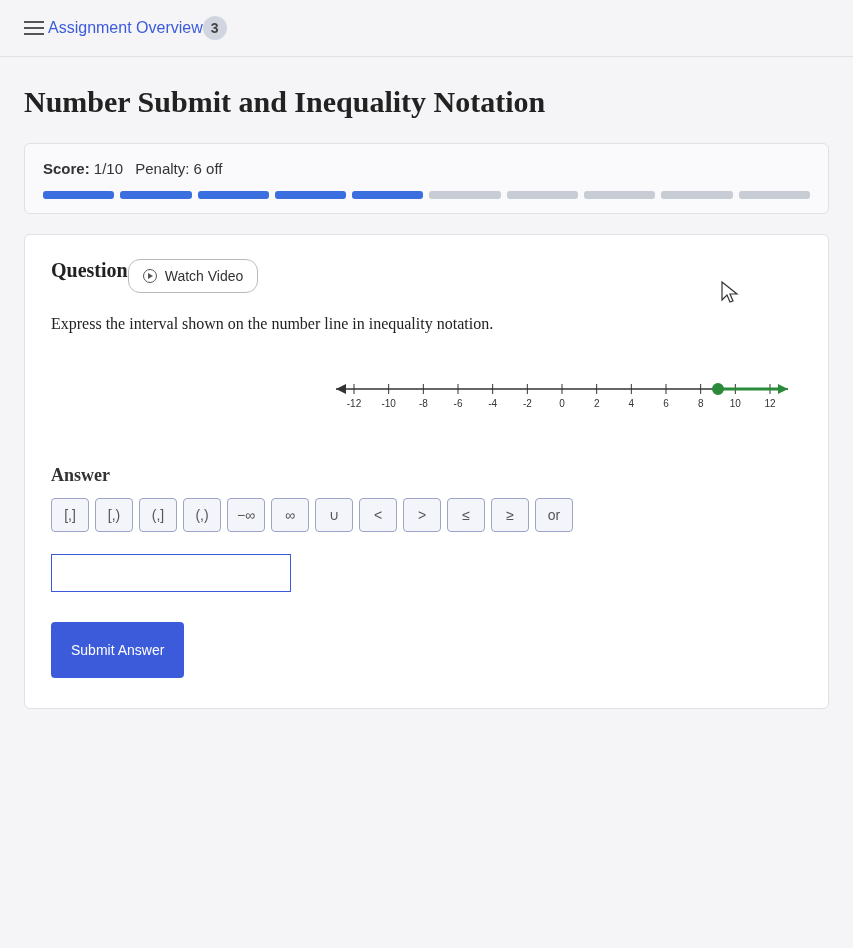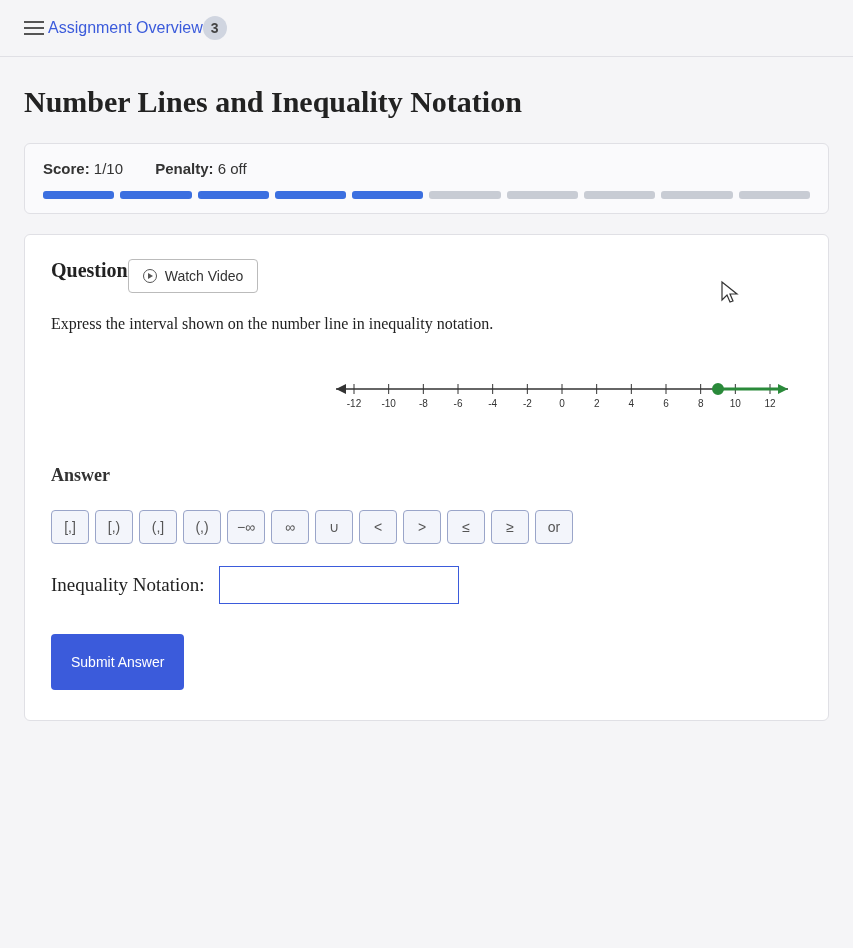--- a/index.html
+++ b/index.html
@@ -63,21 +63,21 @@
       border-radius: 6px;
       padding: 16px 18px 14px 18px;
     }
     .score-line {
       font-family: -apple-system, BlinkMacSystemFont, 'Segoe UI', sans-serif;
       font-size: 15px;
       color: #333;
       margin-bottom: 14px;
     }
     .score-line b { font-weight: 700; }
-    .score-line .pen-label { margin-left: 28px; font-weight: 700; }
+    .score-line .pen-label { margin-left: 8px; font-weight: 400; }
     .progress {
       display: flex;
       gap: 6px;
     }
     .seg {
       height: 8px;
       flex: 1;
       border-radius: 3px;
       background: #c8ccd4;
     }
@@ -96,21 +96,21 @@
       margin-bottom: 20px;
     }
     .q-label {
       font-size: 20px;
       font-weight: 600;
       color: #222;
     }
     .watch-btn {
       border: 1px solid #bbb;
       background: #fff;
-      border-radius: 4px;
+      border-radius: 12px;
       padding: 8px 14px;
       font-family: -apple-system, sans-serif;
       font-size: 14px;
       display: flex;
       align-items: center;
       gap: 8px;
       cursor: pointer;
       color: #333;
     }
     .play-icon {
@@ -137,21 +137,21 @@
       line-height: 1.4;
     }
     .numline-wrap {
       display: flex;
       justify-content: flex-end;
       margin: 10px 0 40px 0;
     }
     .answer-label {
       font-size: 18px;
       font-weight: 600;
-      margin-bottom: 24px;
+      margin-bottom: 12px;
     }
     .sym-row {
       display: flex;
       flex-wrap: wrap;
       gap: 6px;
       margin-bottom: 22px;
     }
     .sym-btn {
       border: 1px solid #9aa5c9;
       background: #f3f5fb;
@@ -209,21 +209,21 @@
 <div class="topbar">
   <div class="hamburger">
     <span></span>
       <span></span>
       <span></span>
   </div>
   <span class="breadcrumb-link">Assignment Overview</span>
   <span class="badge">3</span>
 </div>
 
-<h1 class="page-title">Number Lines and Inequality Notation</h1>
+<h1 class="page-title">Number Submit and Inequality Notation</h1>
 
 <div class="score-card">
   <div class="score-line">
     <b>Score:</b>
     <span>1/10</span>
     <span class="pen-label">Penalty:</span>
     <span>6 off</span>
   </div>
   <div class="progress" id="progress">
       <div class="seg fill"></div>
@@ -296,21 +296,20 @@
       <button class="sym-btn">∞</button>
       <button class="sym-btn">∪</button>
       <button class="sym-btn">&lt;</button>
       <button class="sym-btn">&gt;</button>
       <button class="sym-btn">≤</button>
       <button class="sym-btn">≥</button>
       <button class="sym-btn">or</button>
     </div>
 
   <div class="ineq-row">
-    <span class="ineq-label">Inequality Notation:</span>
     <input class="ineq-input" type="text" value="" style="">
   </div>
 
   <button class="submit-btn">Submit Answer</button>
 </div>
 
 <svg class="cursor-icon" width="20" height="26" viewBox="0 0 20 26">
   <path d="M2 2 L2 20 L7 15 L10 22 L13 21 L10 14 L17 14 Z" fill="#fff" stroke="#333" stroke-width="1.2"></path>
 </svg>
 

